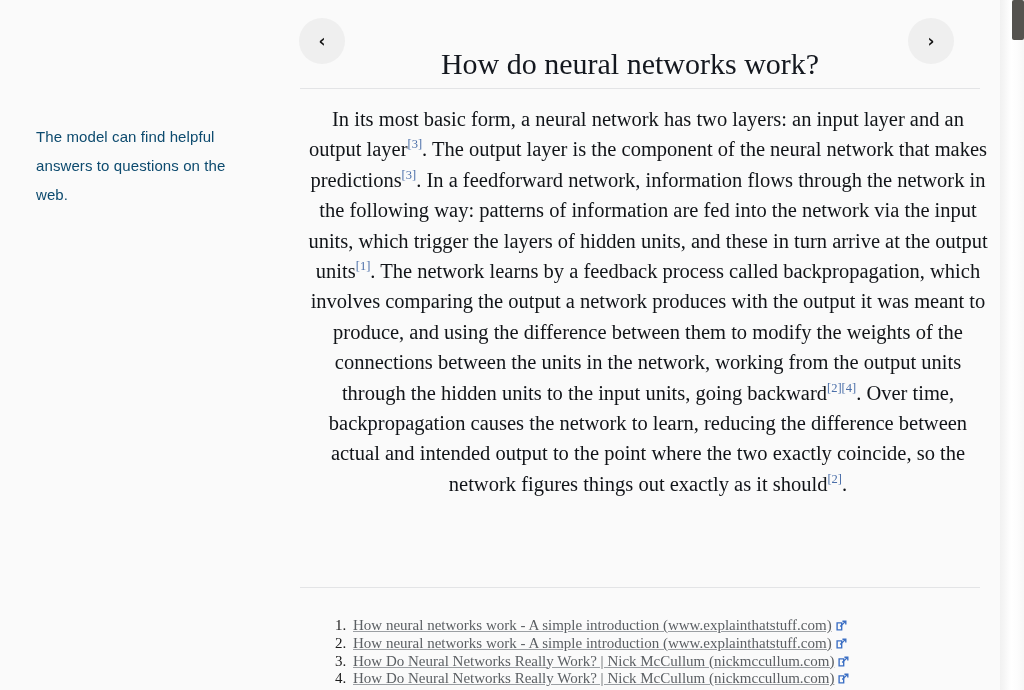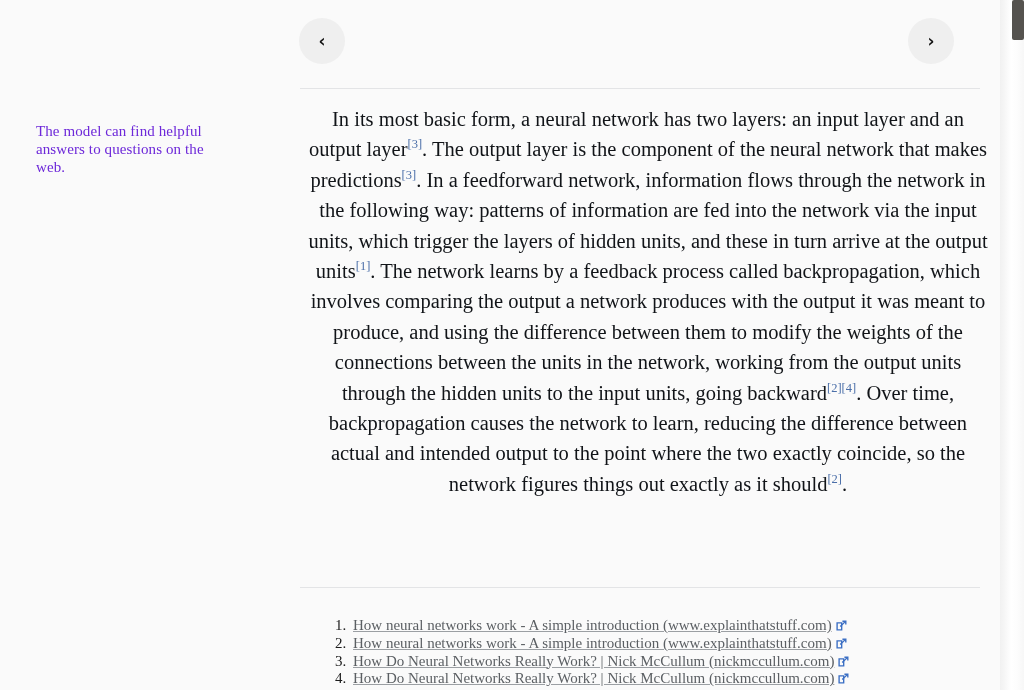--- a/index.html
+++ b/index.html
@@ -22,24 +22,24 @@
     left: 0; top: 0;
     width: 280px;
     height: 690px;
     background: #fafafa;
   }
   #sidebar-note {
     position: absolute;
     left: 36px;
     top: 122px;
     width: 200px;
-    font-family: Liberation Serif, serif;
+    font-family: Liberation Sans, sans-serif;
     font-size: 15px;
-    line-height: 18px;
-    color: #6d28d9;
+    line-height: 29px;
+    color: #0c4a6e;
     letter-spacing: 0.1px;
   }
 
   
   #main {
     position: absolute;
     left: 280px;
     top: 0;
     width: 720px;
     height: 690px;
@@ -185,20 +185,21 @@
 <div id="sidebar">
   <div id="sidebar-note">The model can find helpful answers to questions on the web.</div>
 </div>
 
 <div id="main">
 
   <div id="header">
     <button class="nav-btn" id="nav-prev">
       <span class="chev">‹</span>
     </button>
+    <h1 id="page-title">How do neural networks work?</h1>
     <button class="nav-btn" id="nav-next">
       <span class="chev">›</span>
     </button>
   </div>
 
   <div class="rule" id="rule-top"></div>
 
   <div id="article">In its most basic form, a neural network has two layers: an input layer and an output layer<sup class="cite">[3]</sup>. The output layer is the component of the neural network that makes predictions<sup class="cite">[3]</sup>. In a feedforward network, information flows through the network in the following way: patterns of information are fed into the network via the input units, which trigger the layers of hidden units, and these in turn arrive at the output units<sup class="cite">[1]</sup>. The network learns by a feedback process called backpropagation, which involves comparing the output a network produces with the output it was meant to produce, and using the difference between them to modify the weights of the connections between the units in the network, working from the output units through the hidden units to the input units, going backward<sup class="cite">[2]</sup><sup class="cite">[4]</sup>. Over time, backpropagation causes the network to learn, reducing the difference between actual and intended output to the point where the two exactly coincide, so the network figures things out exactly as it should<sup class="cite">[2]</sup>.</div>
 
   <div class="rule" id="rule-refs"></div>

